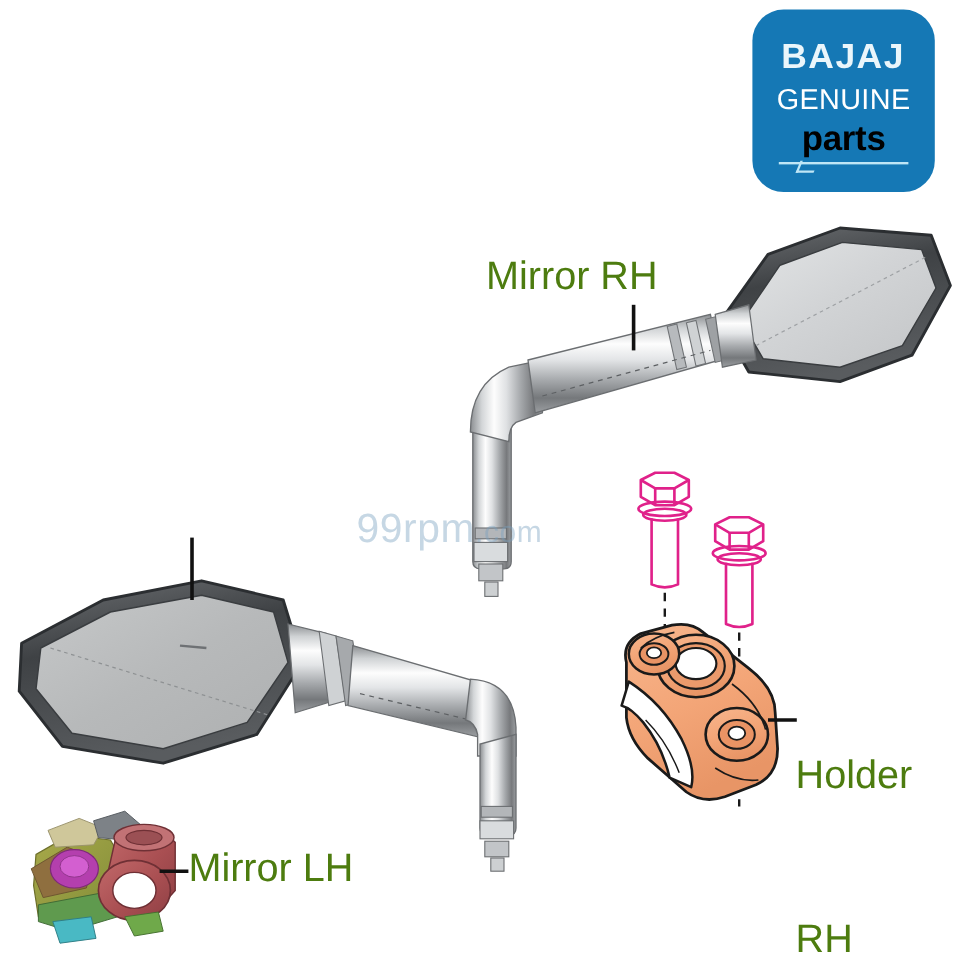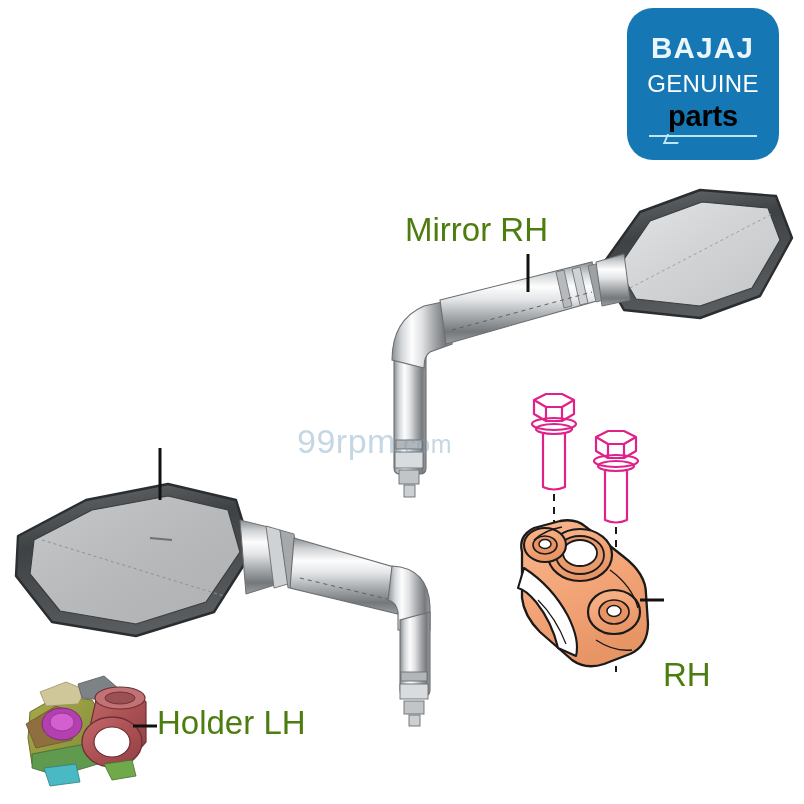--- a/index.html
+++ b/index.html
@@ -327,22 +327,23 @@
     <div class="logo-parts">parts</div>
     <div class="logo-underline">
       <div class="logo-tick"></div>
     </div>
   </div>
 
   <div class="label" id="label-mirror-rh">Mirror RH</div>
 
 
   <div class="label" id="label-holder-rh">
+    <div>Holder</div>
     <div style="margin-top:29px;">RH</div>
   </div>
 
-  <div class="label" id="label-holder-lh">Holder LH</div>
+  <div class="label" id="label-holder-lh">Mirror LH</div>
 
   <div id="watermark">
     <span>99rpm</span><span class="wm-dom">.com</span>
   </div>
 
 </div>
 
 </body></html>

